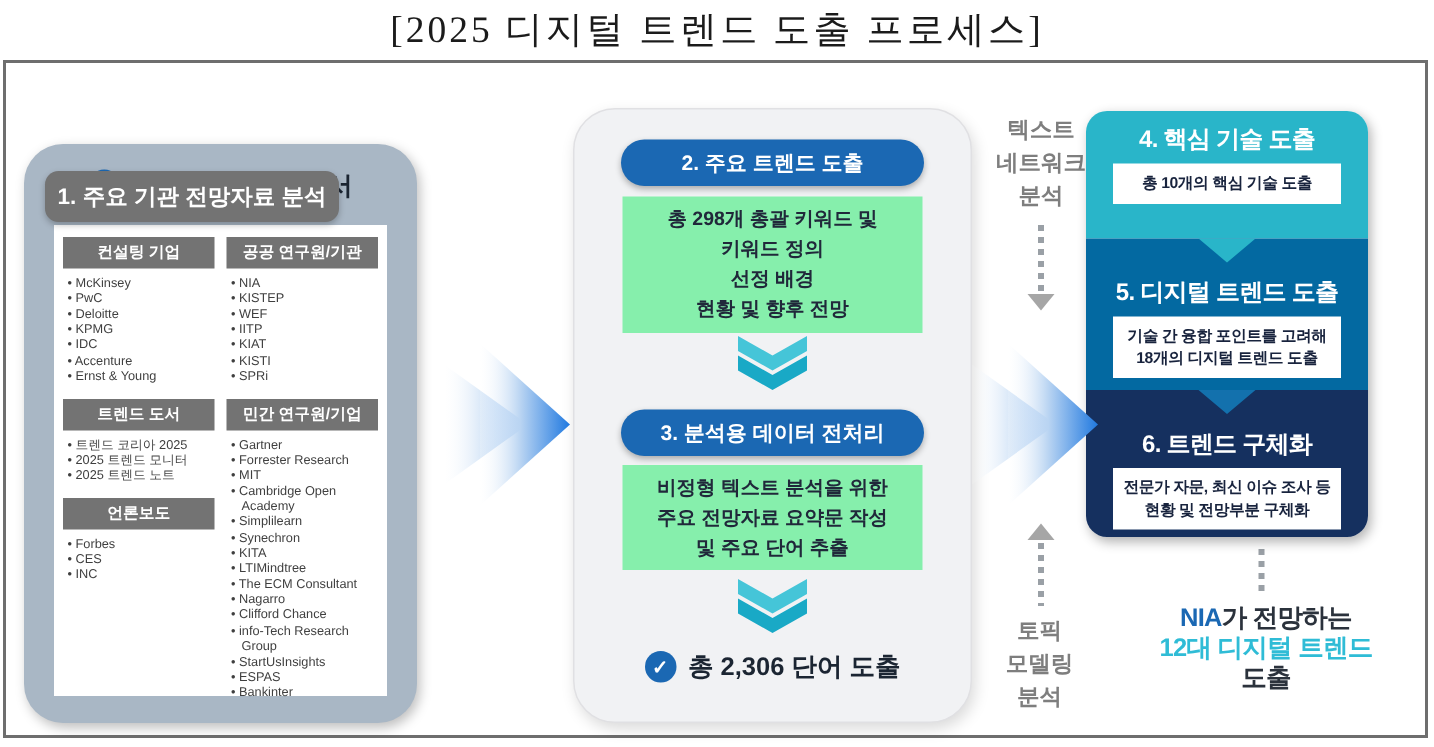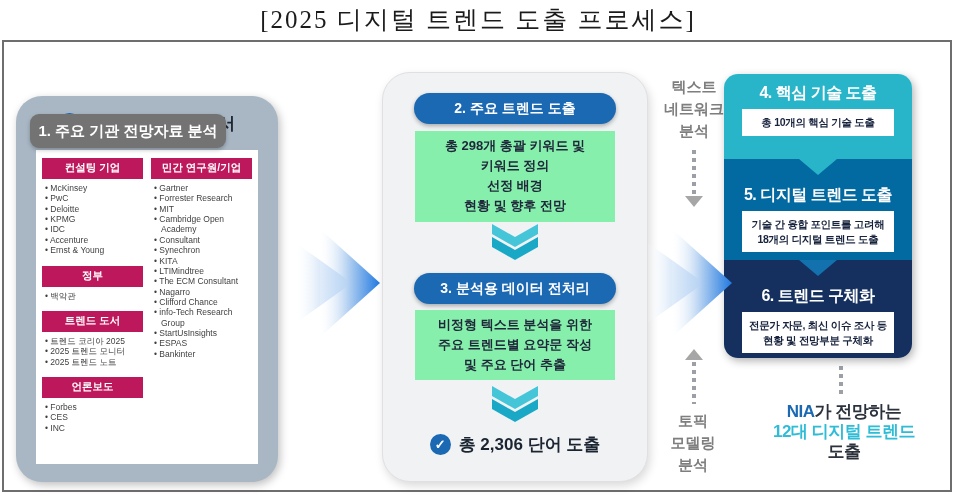--- a/index.html
+++ b/index.html
@@ -20,21 +20,21 @@
   .p1-panel { position:absolute; left:16px; top:96px; width:262px; height:386px; z-index:2;
     background:#a9b7c5; border-radius:26px; box-shadow:2px 3px 8px rgba(0,0,0,.25); }
   .check-row { display:flex; align-items:center; justify-content:center; gap:8px;
     font-weight:bold; color:#1b2532; }
   .p1-check { position:absolute; left:0; top:16px; width:100%; font-size:17px; }
   .check-icon { width:21px; height:21px; border-radius:50%; background:#1b68b3; color:#fff;
     font-size:13px; font-weight:bold; display:flex; align-items:center; justify-content:center; flex:0 0 21px; }
   .p1-box { position:absolute; left:20px; top:54px; width:222px; height:314px; background:#fff;
     padding:8px 6px; display:flex; gap:8px; }
   .col { flex:1; display:flex; flex-direction:column; }
-  .grp-h { background:#be185d; color:#fff; font-weight:bold; font-size:10.5px; text-align:center;
+  .grp-h { background:#737373; color:#fff; font-weight:bold; font-size:10.5px; text-align:center;
     padding:3px 0 4px; margin:10px 0 4px; white-space:nowrap; }
   .grp:first-child .grp-h { margin-top:0; }
   .grp-list { list-style:none; font-size:8.5px; line-height:1.22; color:#3f3f3f; padding-left:3px; }
   .grp-list li { padding-left:7px; text-indent:-7px; }
   .grp-list li::before { content:"• "; }
 
   
   .p2 { position:absolute; left:382px; top:72px; width:266px; height:410px; z-index:2;
     background:#f1f2f4; border:1px solid #e0e0e3; border-radius:28px;
     box-shadow:2px 4px 10px rgba(0,0,0,.15); }
@@ -117,51 +117,57 @@
             <li>McKinsey</li>
             <li>PwC</li>
             <li>Deloitte</li>
             <li>KPMG</li>
             <li>IDC</li>
             <li>Accenture</li>
             <li>Ernst &amp; Young</li>
           </ul>
       </div>
       <div class="grp">
-        <div class="grp-h">정부</div>
-        <ul class="grp-list">
-            <li>백악관</li>
-          </ul>
-      </div>
-      <div class="grp">
         <div class="grp-h">트렌드 도서</div>
         <ul class="grp-list">
             <li>트렌드 코리아 2025</li>
             <li>2025 트렌드 모니터</li>
             <li>2025 트렌드 노트</li>
           </ul>
       </div>
       <div class="grp">
         <div class="grp-h">언론보도</div>
         <ul class="grp-list">
             <li>Forbes</li>
             <li>CES</li>
             <li>INC</li>
           </ul>
       </div>
     </div>
     <div class="col">
+      <div class="grp">
+        <div class="grp-h">공공 연구원/기관</div>
+        <ul class="grp-list">
+            <li>NIA</li>
+            <li>KISTEP</li>
+            <li>WEF</li>
+            <li>IITP</li>
+            <li>KIAT</li>
+            <li>KISTI</li>
+            <li>SPRi</li>
+          </ul>
+      </div>
       <div class="grp">
         <div class="grp-h">민간 연구원/기업</div>
         <ul class="grp-list">
             <li>Gartner</li>
             <li>Forrester Research</li>
             <li>MIT</li>
             <li>Cambridge Open Academy</li>
-            <li>Consultant</li>
+            <li>Simplilearn</li>
             <li>Synechron</li>
             <li>KITA</li>
             <li>LTIMindtree</li>
             <li>The ECM Consultant</li>
             <li>Nagarro</li>
             <li>Clifford Chance</li>
             <li>info-Tech Research Group</li>
             <li>StartUsInsights</li>
             <li>ESPAS</li>
             <li>Bankinter</li>
@@ -188,21 +194,21 @@
   <div class="wbox box-2">총 298개 총괄 키워드 및
 키워드 정의
 선정 배경
 현황 및 향후 전망</div>
   <svg class="chev chev-1" width="48" height="38" viewBox="0 0 48 38">
     <polygon points="1,1 24,14 47,1 47,11 24,24 1,11" fill="#45c5d8"></polygon>
     <polygon points="1,14 24,27 47,14 47,24 24,37 1,24" fill="#19a9c6"></polygon>
   </svg>
   <div class="pill pill-3">3. 분석용 데이터 전처리</div>
   <div class="wbox box-3">비정형 텍스트 분석을 위한
-주요 트렌드별 요약문 작성
+주요 전망자료 요약문 작성
 및 주요 단어 추출</div>
   <svg class="chev chev-2" width="48" height="38" viewBox="0 0 48 38">
     <polygon points="1,1 24,14 47,1 47,11 24,24 1,11" fill="#45c5d8"></polygon>
     <polygon points="1,14 24,27 47,14 47,24 24,37 1,24" fill="#19a9c6"></polygon>
   </svg>
   <div class="check-row p3-check">
     <span class="check-icon">✓</span>
     <span>총 2,306 단어 도출</span>
   </div>
 </div>

